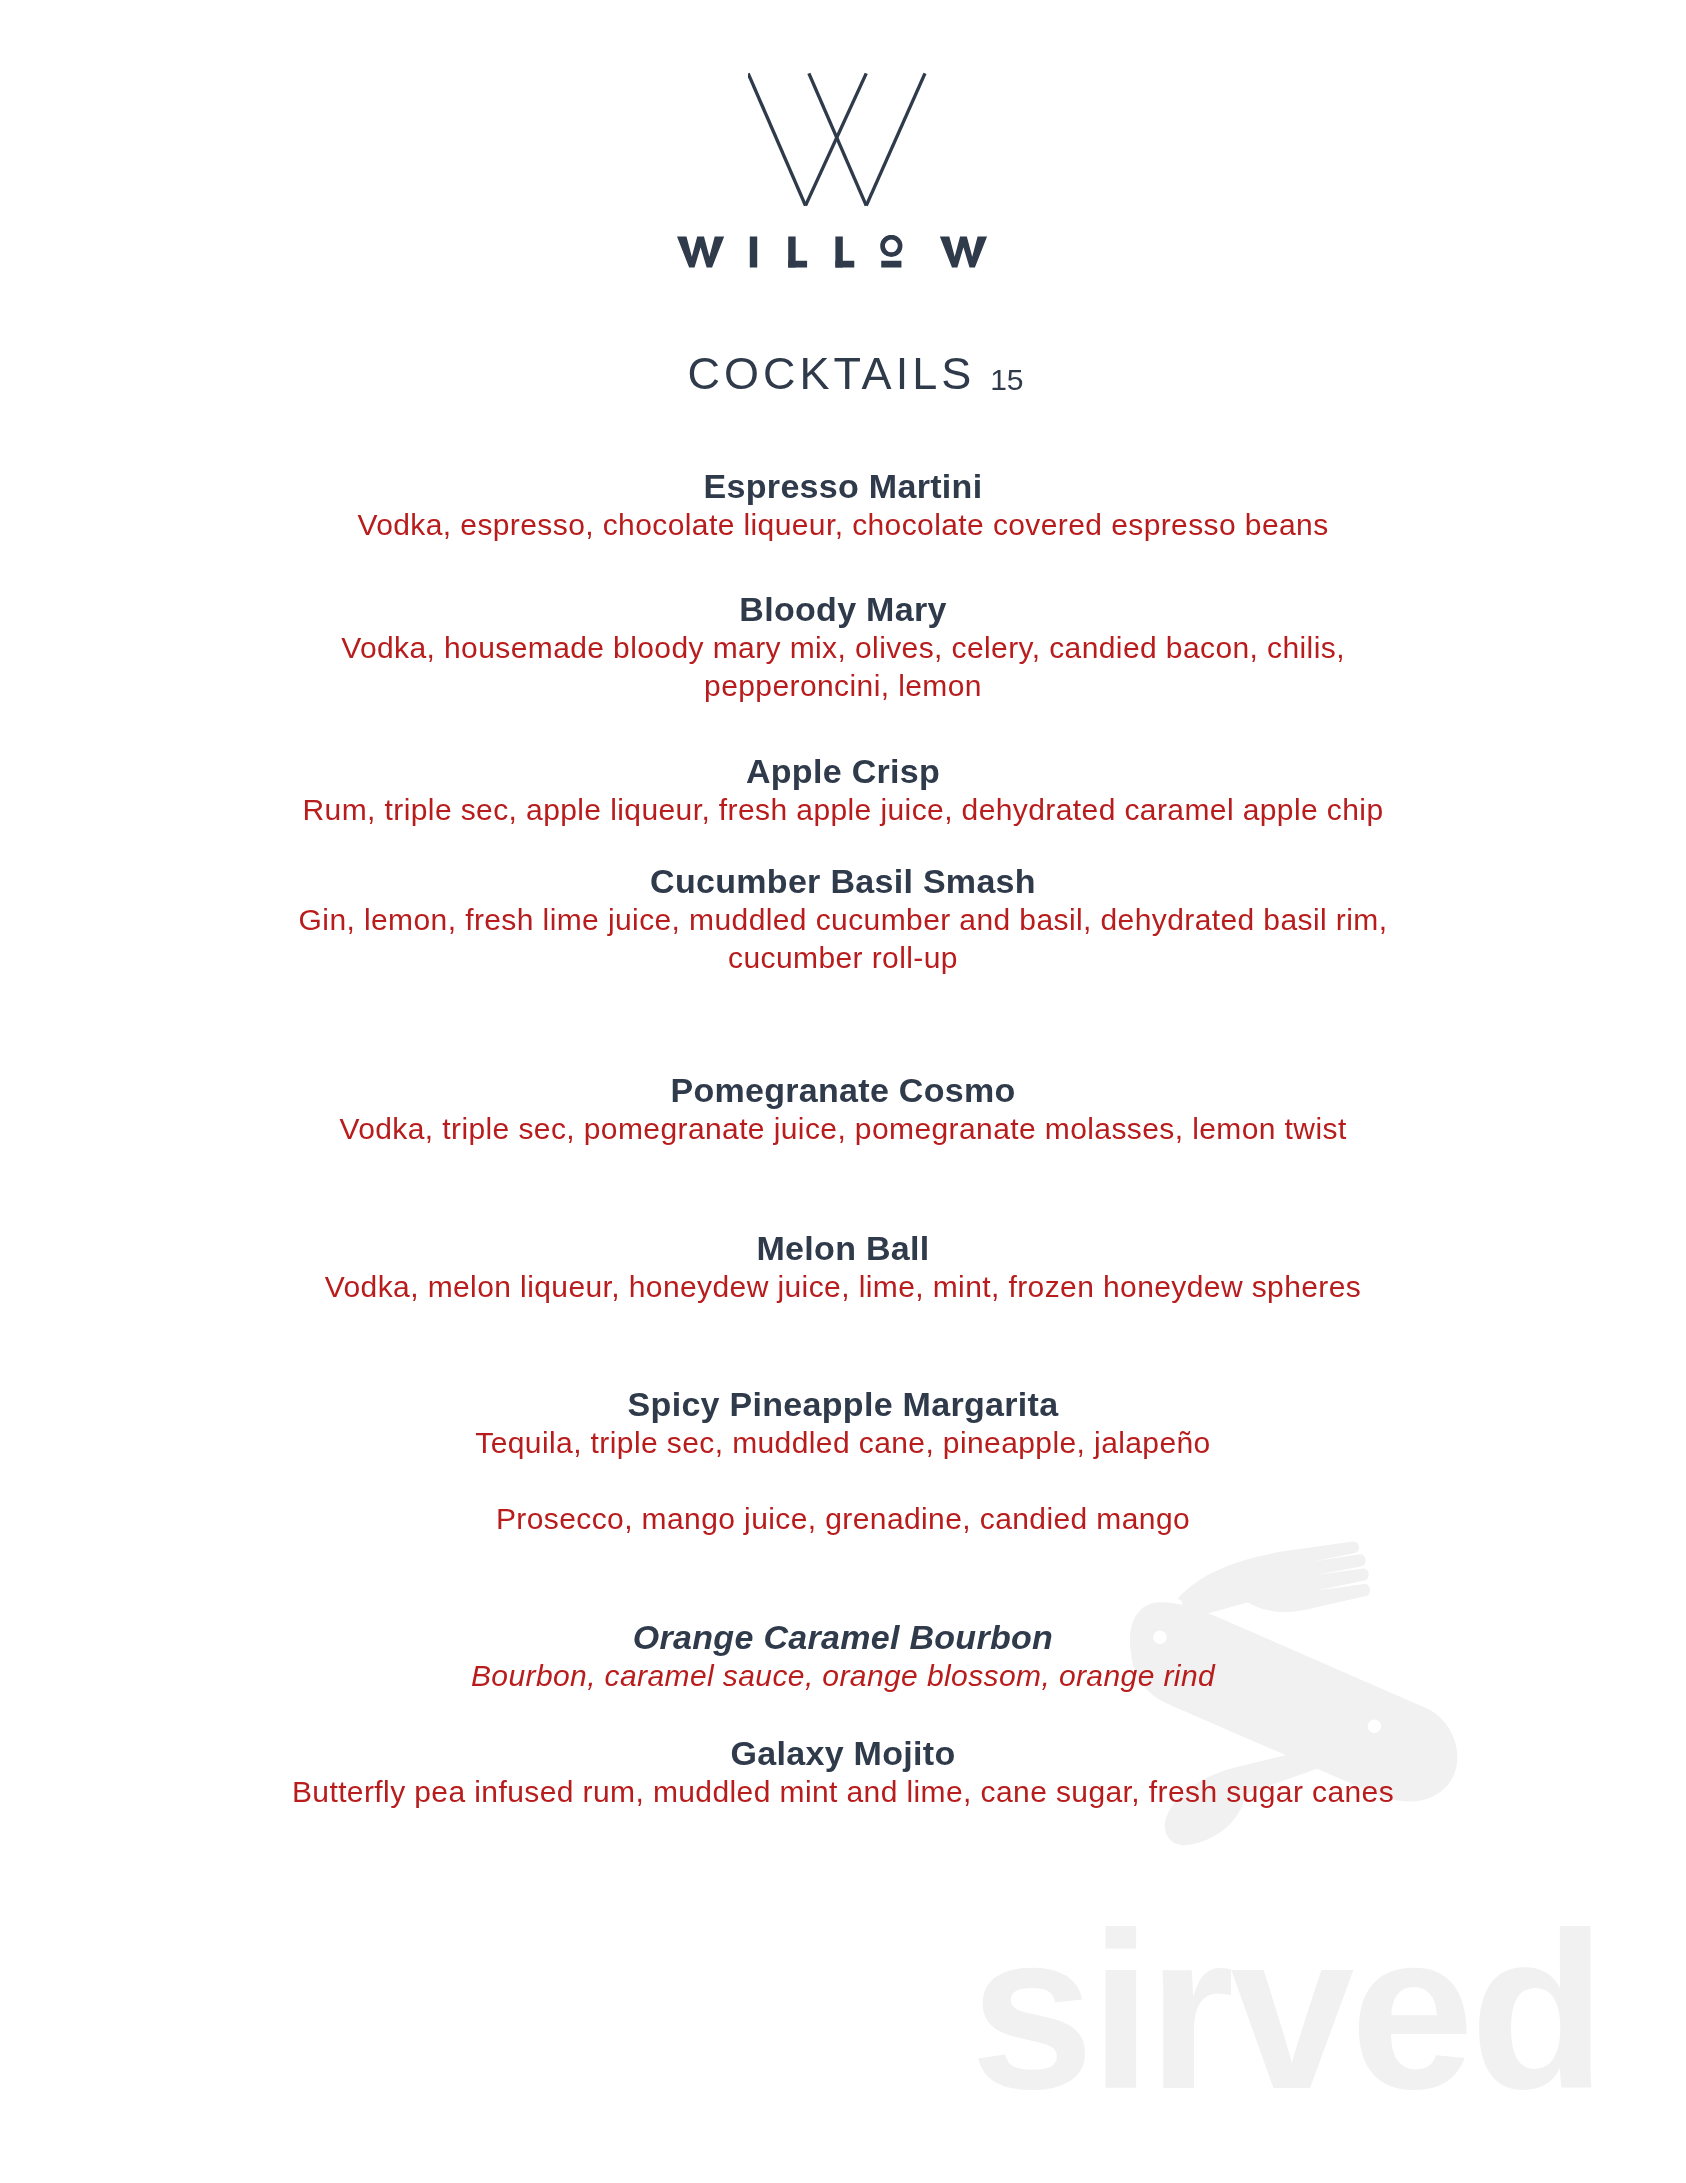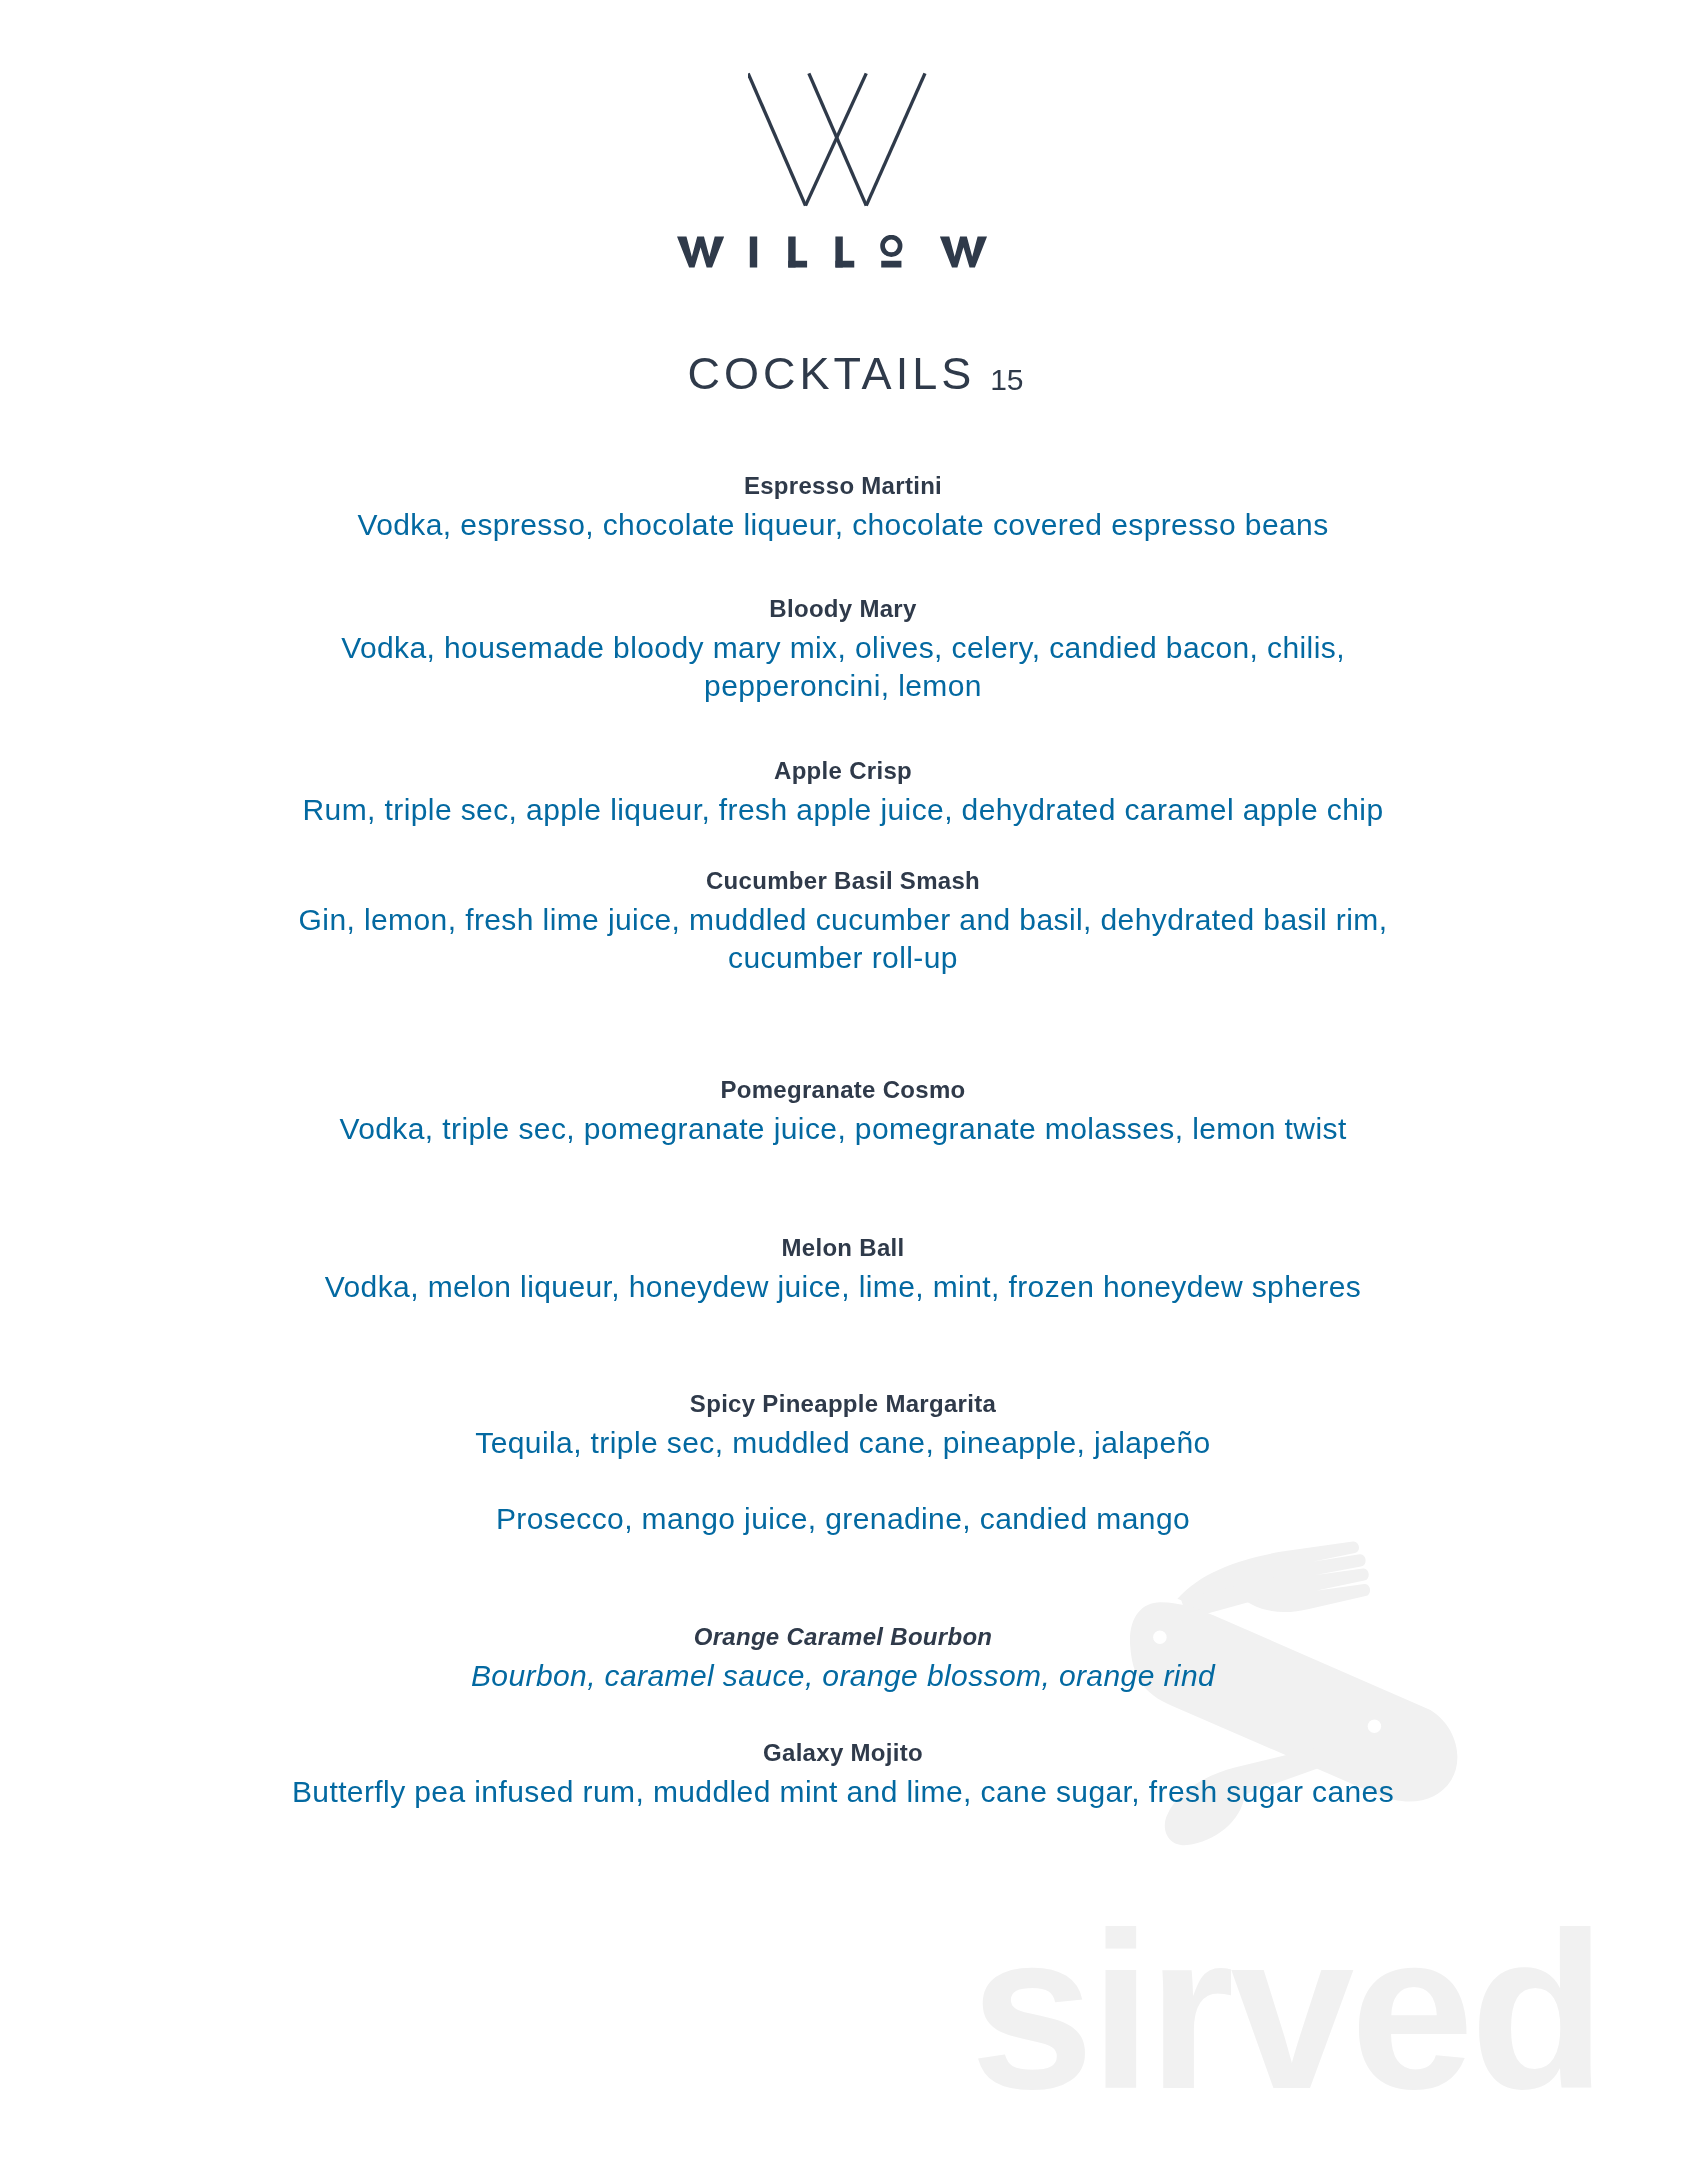--- a/index.html
+++ b/index.html
@@ -70,30 +70,30 @@
       width: 1687px;
     }
     .item {
       position: absolute;
       left: 236px;
       width: 1214px;
       text-align: center;
     }
     .item-name {
       font-weight: 700;
-      font-size: 24px;
+      font-size: 34px;
       line-height: 40px;
       color: #2f3a4a;
       letter-spacing: 0.3px;
     }
     .item-desc {
       font-weight: 400;
       font-size: 30px;
       line-height: 38px;
-      color: #0369a1;
+      color: #b91c1c;
       letter-spacing: 0.4px;
       margin: 0 auto;
     }
   </style>
 </head>
 <body>
 
 <div class="watermark">
   <svg width="1687" height="2183" viewBox="0 0 2500 3236">
     <g fill="#f1f1f1">

